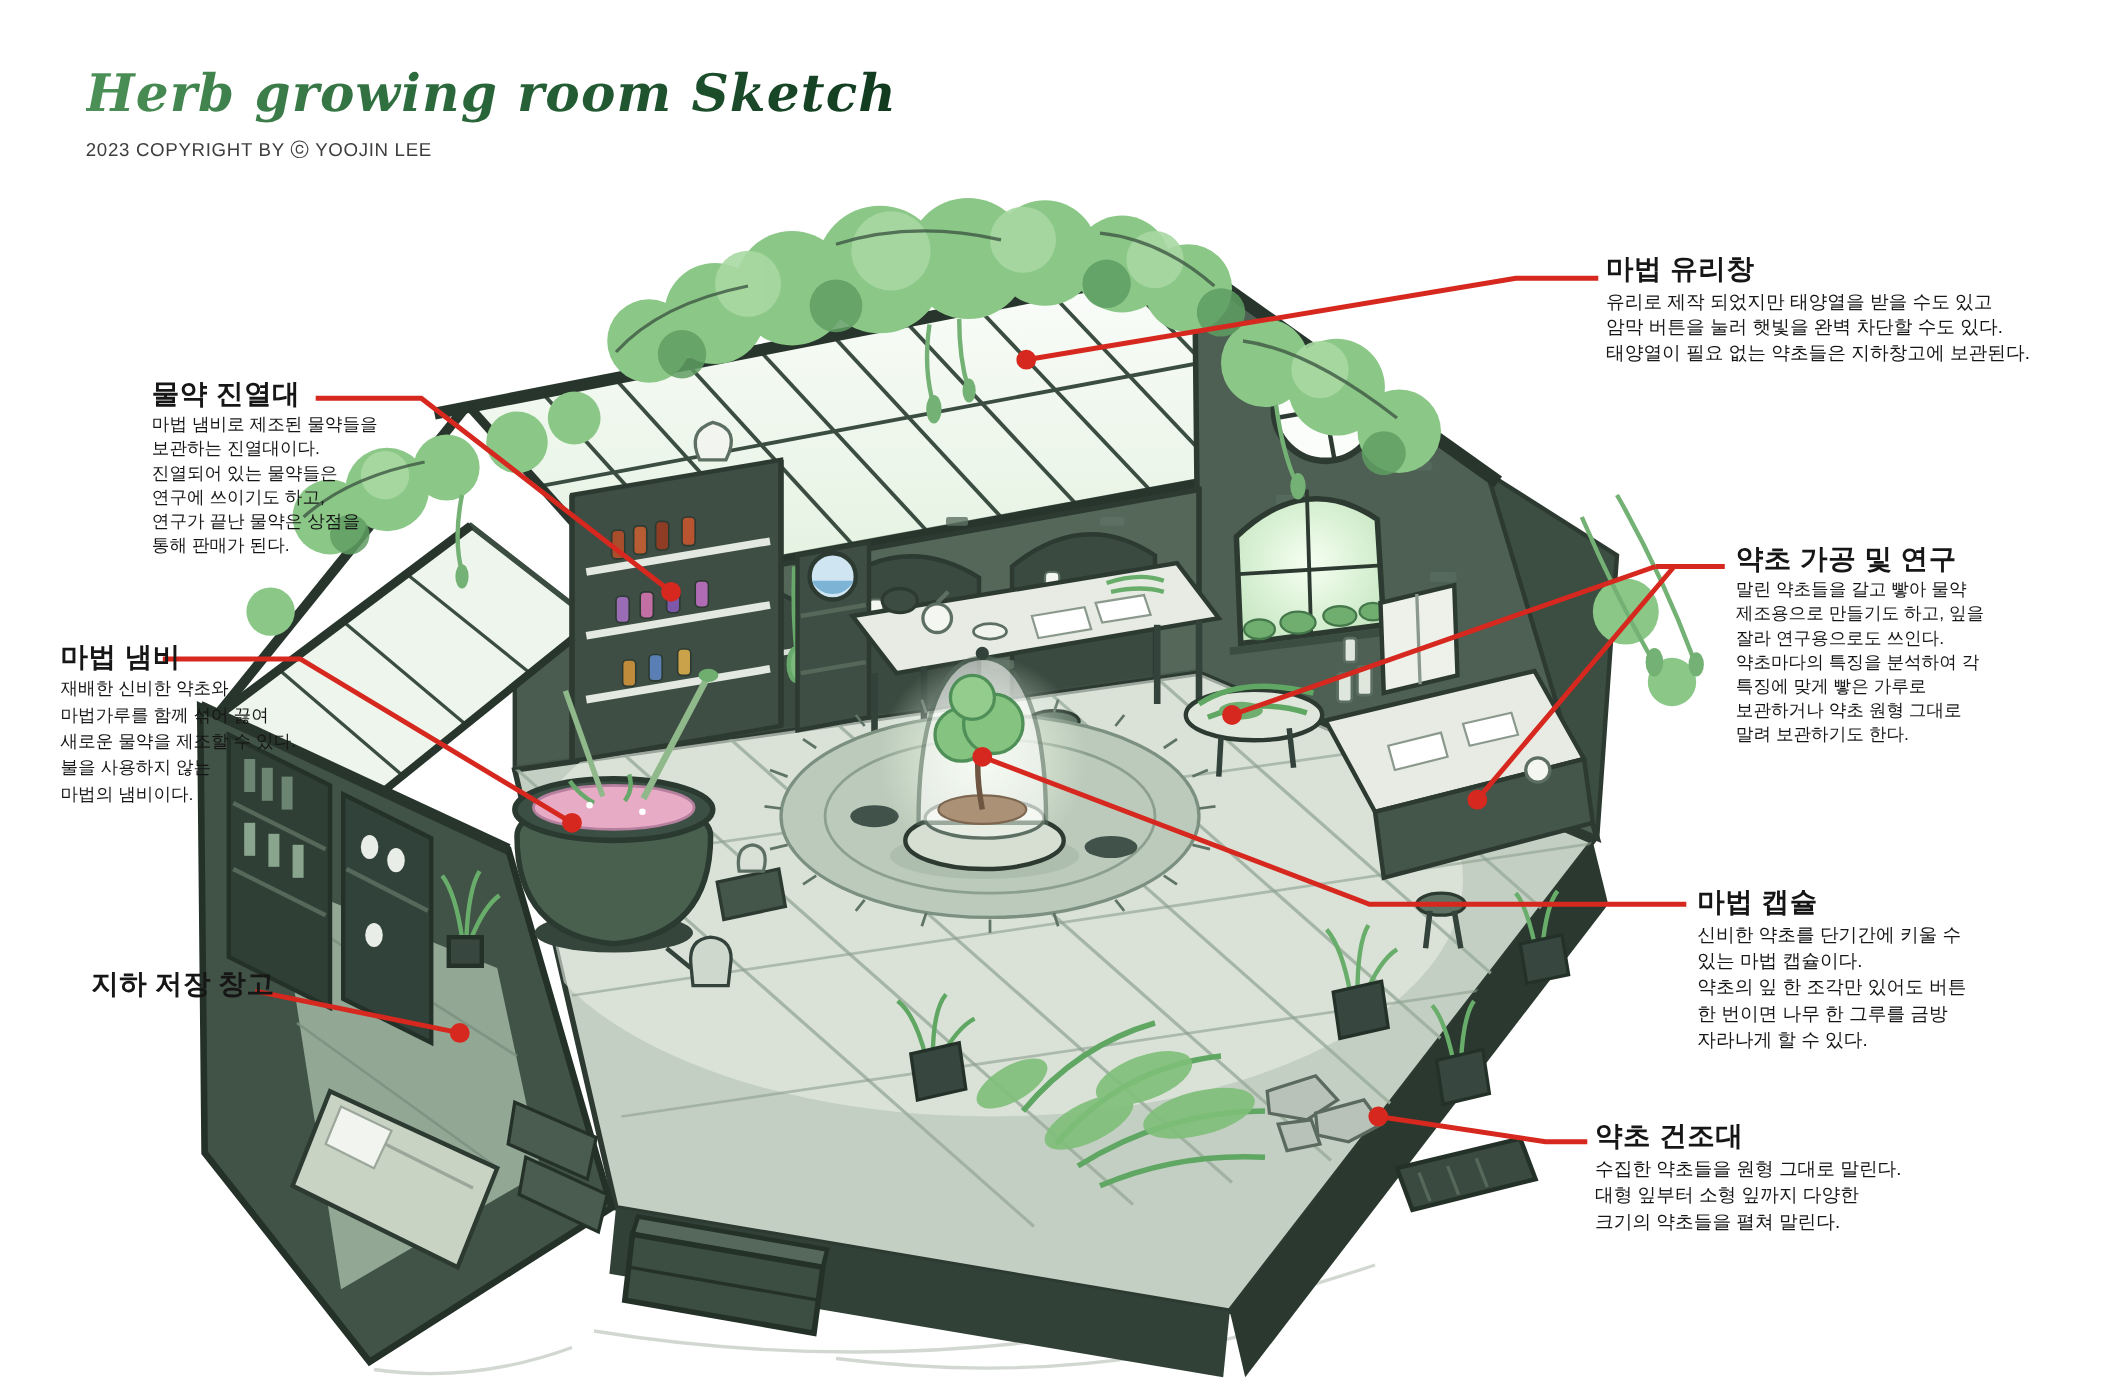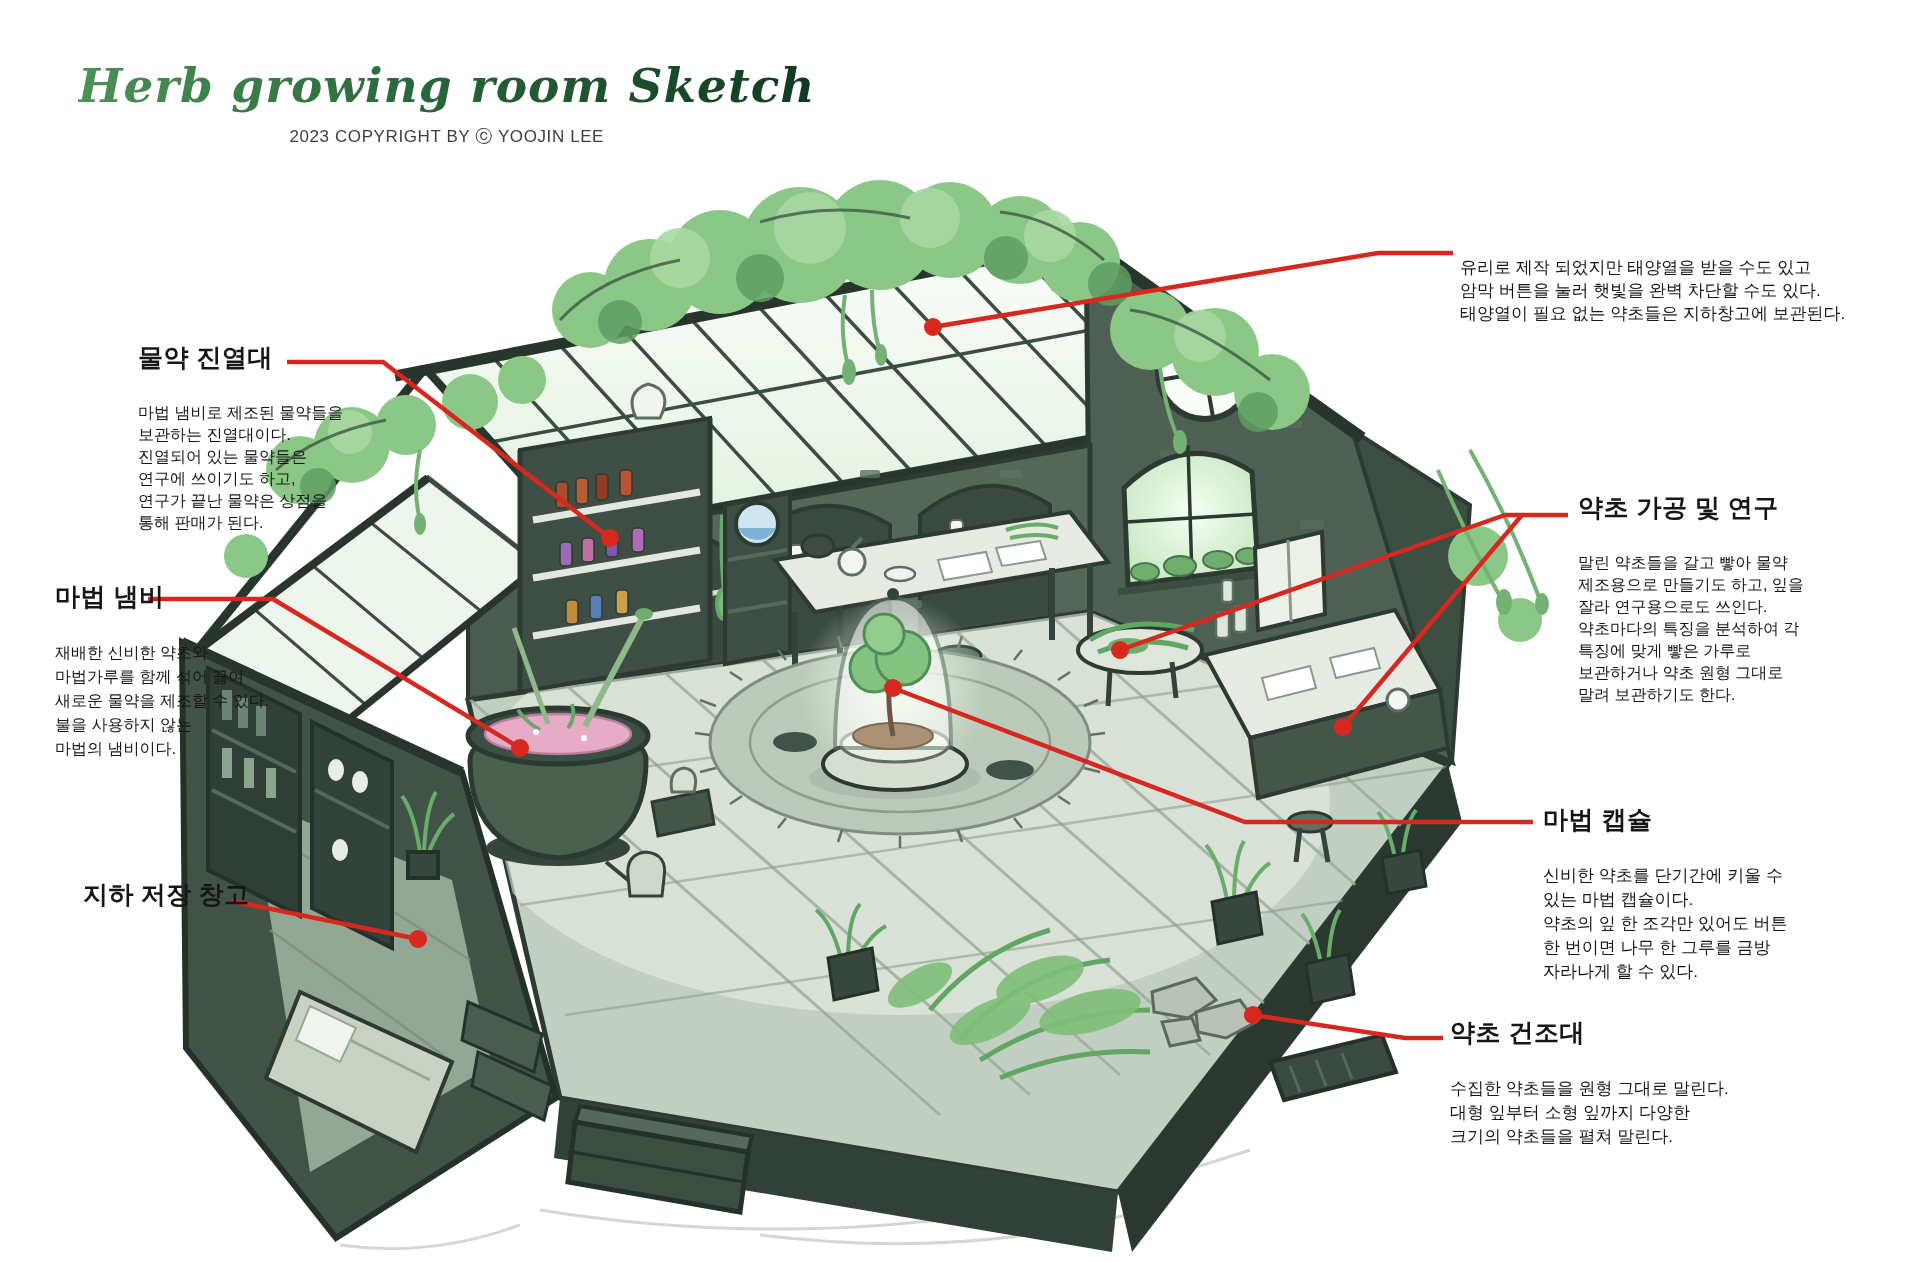--- a/index.html
+++ b/index.html
@@ -4,24 +4,24 @@
 <style>
   html,body{margin:0;padding:0;background:#ffffff;}
   .canvas{position:relative;width:1920px;height:1262px;background:#fff;overflow:hidden;
           font-family:"Liberation Sans",sans-serif;}
   .illustration{position:absolute;left:0;top:0;width:1920px;height:1262px;}
   .header{position:absolute;left:78px;top:58px;}
   .main-title{font-family:"DejaVu Serif",serif;font-style:italic;font-weight:700;
       font-size:47px;letter-spacing:1px;margin:0;
       background:linear-gradient(90deg,#4c9157 0%,#2a683b 45%,#113a1f 100%);
       -webkit-background-clip:text;background-clip:text;color:transparent;}
-  .copyright{margin-top:12px;font-size:17px;color:#3e3e3e;letter-spacing:.6px;text-align:center;}
+  .copyright{margin-top:12px;font-size:17px;color:#3e3e3e;letter-spacing:.6px;}
   .ann{position:absolute;color:#161616;}
   .ann .t{font-size:25px;font-weight:700;margin:0;letter-spacing:.5px;}
-  .ann .b{margin-top:28px;font-size:16px;line-height:22px;white-space:pre-line;}
+  .ann .b{margin-top:2px;font-size:16px;line-height:22px;white-space:pre-line;}
   .a-window{left:1460px;top:228px;width:430px;}
   .a-window .b{font-size:17px;line-height:23px;}
   .a-potion{left:138px;top:341px;width:280px;}
   .a-cauldron{left:55px;top:580px;width:290px;}
   .a-cauldron .b{line-height:24px;}
   .a-basement{left:83px;top:878px;width:310px;font-family:Liberation Serif, serif;}
   .a-basement .b{line-height:23px;}
   .a-process{left:1578px;top:491px;width:310px;}
   .a-process .b{line-height:22px;}
   .a-capsule{left:1543px;top:803px;width:340px;}
@@ -538,20 +538,21 @@
       </g>
     </g>
   </svg>
 
   <div class="header">
     <h1 class="main-title">Herb growing room Sketch</h1>
     <div class="copyright">2023 COPYRIGHT BY ⓒ YOOJIN LEE</div>
   </div>
 
   <div class="ann a-window">
+    <h2 class="t">마법 유리창</h2>
     <div class="b">유리로 제작 되었지만 태양열을 받을 수도 있고
 암막 버튼을 눌러 햇빛을 완벽 차단할 수도 있다.
 태양열이 필요 없는 약초들은 지하창고에 보관된다.</div>
   </div>
 
   <div class="ann a-potion">
     <h2 class="t">물약 진열대</h2>
     <div class="b">마법 냄비로 제조된 물약들을
 보관하는 진열대이다.
 진열되어 있는 물약들은

